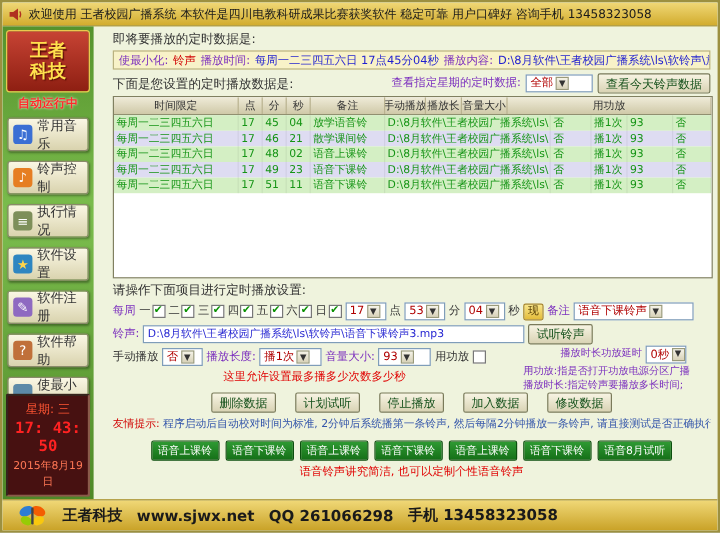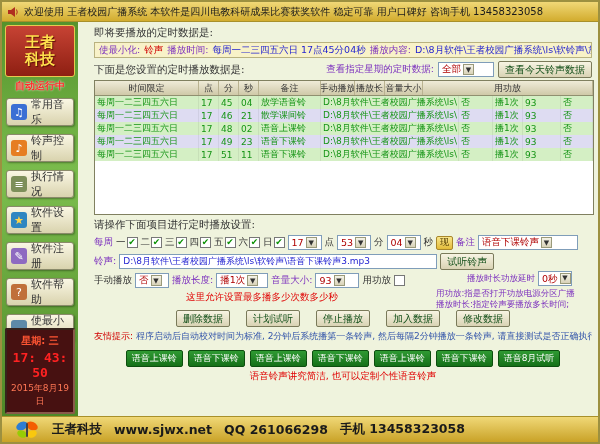--- a/index.html
+++ b/index.html
@@ -13,36 +13,36 @@
 .side-ico{width:16px;height:16px;border-radius:3px;color:#fff;font-size:11px;display:flex;align-items:center;justify-content:center;flex:0 0 16px;}
 .i-music{background:#3B6FD4;}
 .i-bell{background:#E67E22;}
 .i-list{background:#7D8F5A;}
 .i-star{background:#2E86C1;color:#FFD54A;}
 .i-pen{background:#8E6AC1;}
 .i-help{background:#C0703A;}
 .i-min{background:#5D8AA8;}
 .side-lbl{font-size:11px;color:#333;}
 .clock{position:absolute;left:3px;right:3px;bottom:2px;background:#471111;border:2px inset #8a5a4a;border-radius:2px;padding:4px 2px;text-align:center;}
-.clock-week{color:#FF5533;font-size:10px;font-weight:bold;}
+.clock-week{color:#FF5533;font-size:10px;}
 .clock-time{color:#FF2222;font-size:13px;font-family:"DejaVu Sans Mono",monospace;font-weight:bold;margin:2px 0;}
 .clock-date{color:#FF7755;font-size:9px;}
 .main{position:absolute;top:20px;left:86px;right:0;bottom:26px;padding:3px 6px;}
 .h-label{font-size:10.5px;color:#333;margin:1px 0;}
 .infobar{height:16px;background:#F8F2C8;border:1px solid #B9B280;display:flex;align-items:center;gap:4px;padding:0 4px;font-size:9.5px;margin:2px 0 3px;white-space:nowrap;overflow:hidden;}
 .lbl-purple{color:#7B2FBE;}
 .val-blue{color:#1F1FD0;}
 .val-red{color:#D00000;}
 .row-between{display:flex;align-items:center;margin:1px 0 2px;gap:4px;}
 .spacer{flex:1;}
 .sel{background:#fff;border:1px solid #7F9DB9;display:inline-flex;align-items:center;height:15px;font-size:9.5px;padding:0 1px 0 3px;color:#B00000;cursor:pointer;white-space:nowrap;overflow:hidden;}
 .sel .arr{font-size:7px;color:#333;background:linear-gradient(#F5F3E8,#D8D2B8);border:1px solid #9a9a7a;width:11px;height:11px;display:flex;align-items:center;justify-content:center;margin-left:2px;flex:0 0 11px;}
 .w34{width:34px;}.w44{width:44px;}.w52{width:52px;}.w56{width:56px;}.w100{width:100px;}
 .btn{background:linear-gradient(#F7F4E3,#D9D3B4);border:1px solid #7a7a5a;border-radius:2px;font-size:10px;color:#14501a;height:17px;display:inline-flex;align-items:center;justify-content:center;padding:0 6px;cursor:pointer;white-space:nowrap;}
-.gtable{width:500px;border:1px solid #808060;background:#fff;height:135px;overflow:hidden;font-size:9px;}
+.gtable{width:500px;border:1px solid #808060;background:#fff;height:152px;overflow:hidden;font-size:9px;}
 .t-head{display:flex;background:linear-gradient(#EFEBD8,#CFC9A8);border-bottom:1px solid #909070;height:15px;color:#333;}
 .t-head>span{border-right:1px solid #B9B290;display:flex;align-items:center;justify-content:center;overflow:hidden;white-space:nowrap;}
 .t-row{display:flex;height:13px;color:#159415;}
 .t-row>span{border-right:1px solid rgba(0,0,0,.06);display:flex;align-items:center;padding:0 2px;overflow:hidden;white-space:nowrap;}
 .r-a{background:#D4EFC4;}
 .r-b{background:#DEDCF2;}
 .c0{width:104px;}.c1{width:20px;}.c2{width:20px;}.c3{width:20px;}.c4{width:62px;}.c5{width:138px;}.c6{width:34px;}.c7{width:30px;}.c8{width:38px;}.c9{flex:1;}
 .set-block{position:relative;margin-top:3px;}
 .set-row{display:flex;align-items:center;gap:3px;margin:3px 0;font-size:9.5px;color:#333;white-space:nowrap;}
 .day{display:inline-flex;align-items:center;gap:1px;}

